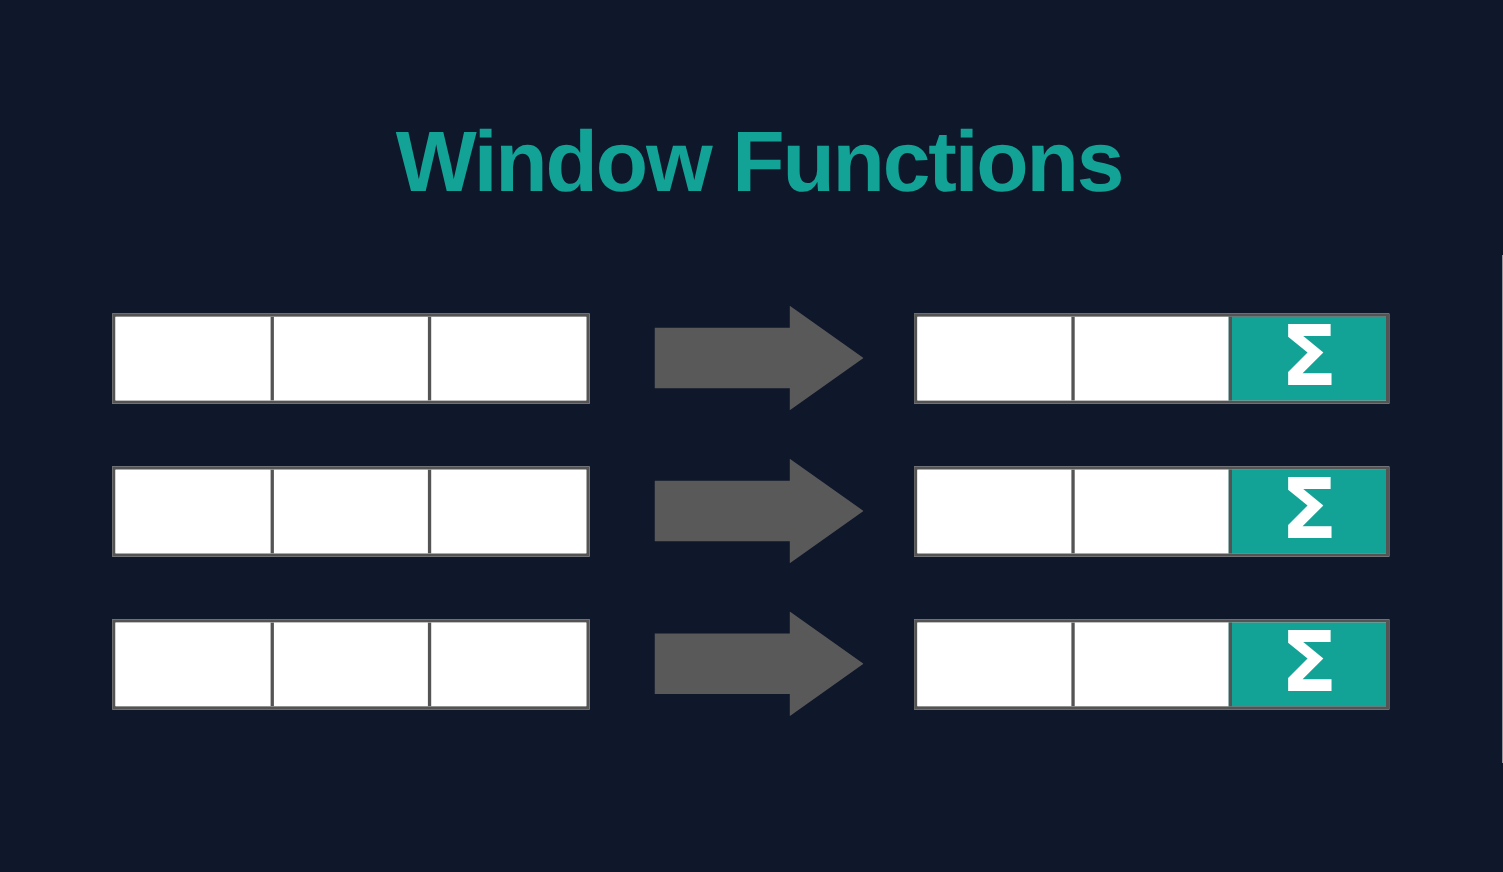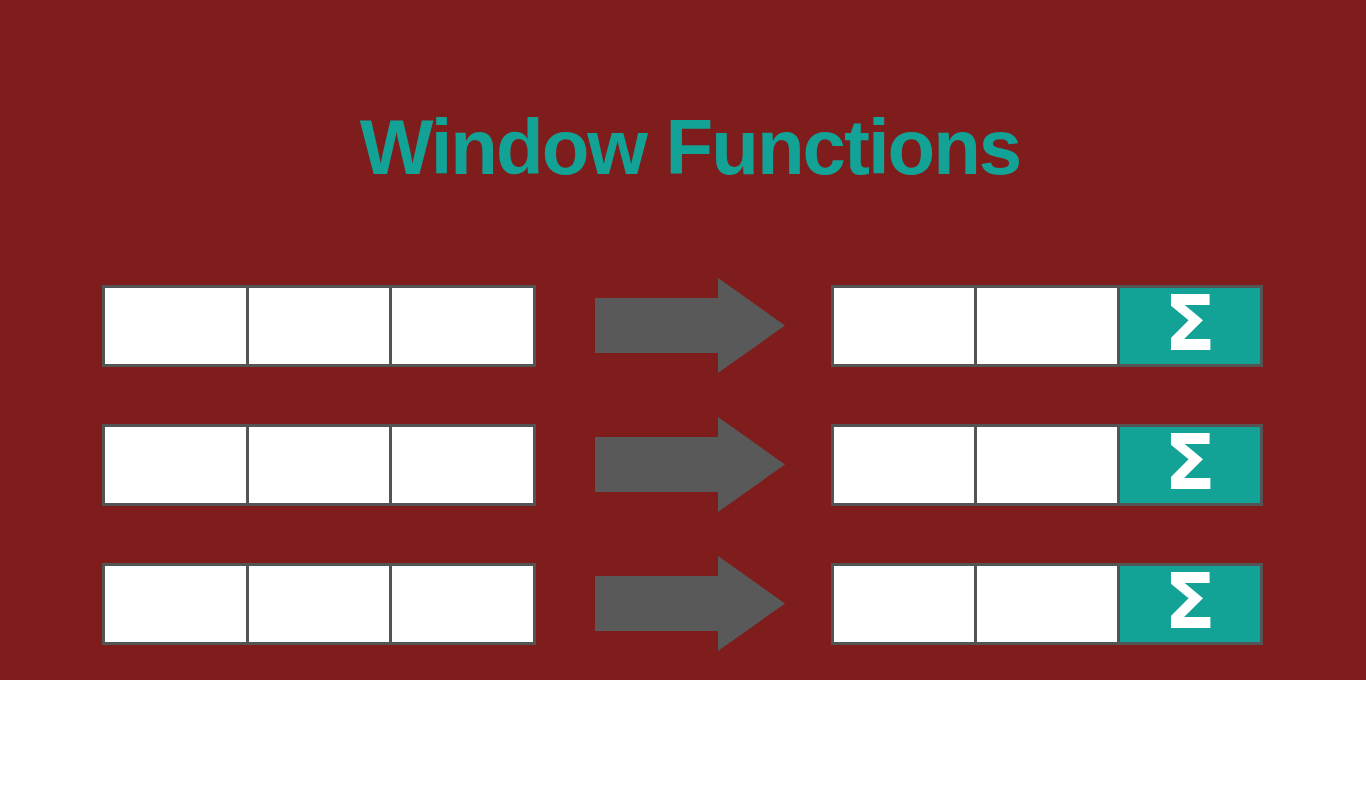--- a/index.html
+++ b/index.html
@@ -1,21 +1,21 @@
 <!DOCTYPE html>
 <html><head>
 <meta charset="utf-8">
 <style>
   * { margin: 0; padding: 0; box-sizing: border-box; }
   html, body { background: #ffffff; }
   .canvas {
     position: relative;
     width: 1366px;
-    height: 680px;
-    background: #7f1d1d;
+    height: 793px;
+    background: #0f172a;
     overflow: hidden;
     font-family: "Liberation Sans", sans-serif;
   }
   .title {
     position: absolute;
     left: 0;
     top: 108px;
     width: 1380px;
     text-align: center;
     font-size: 78px;

